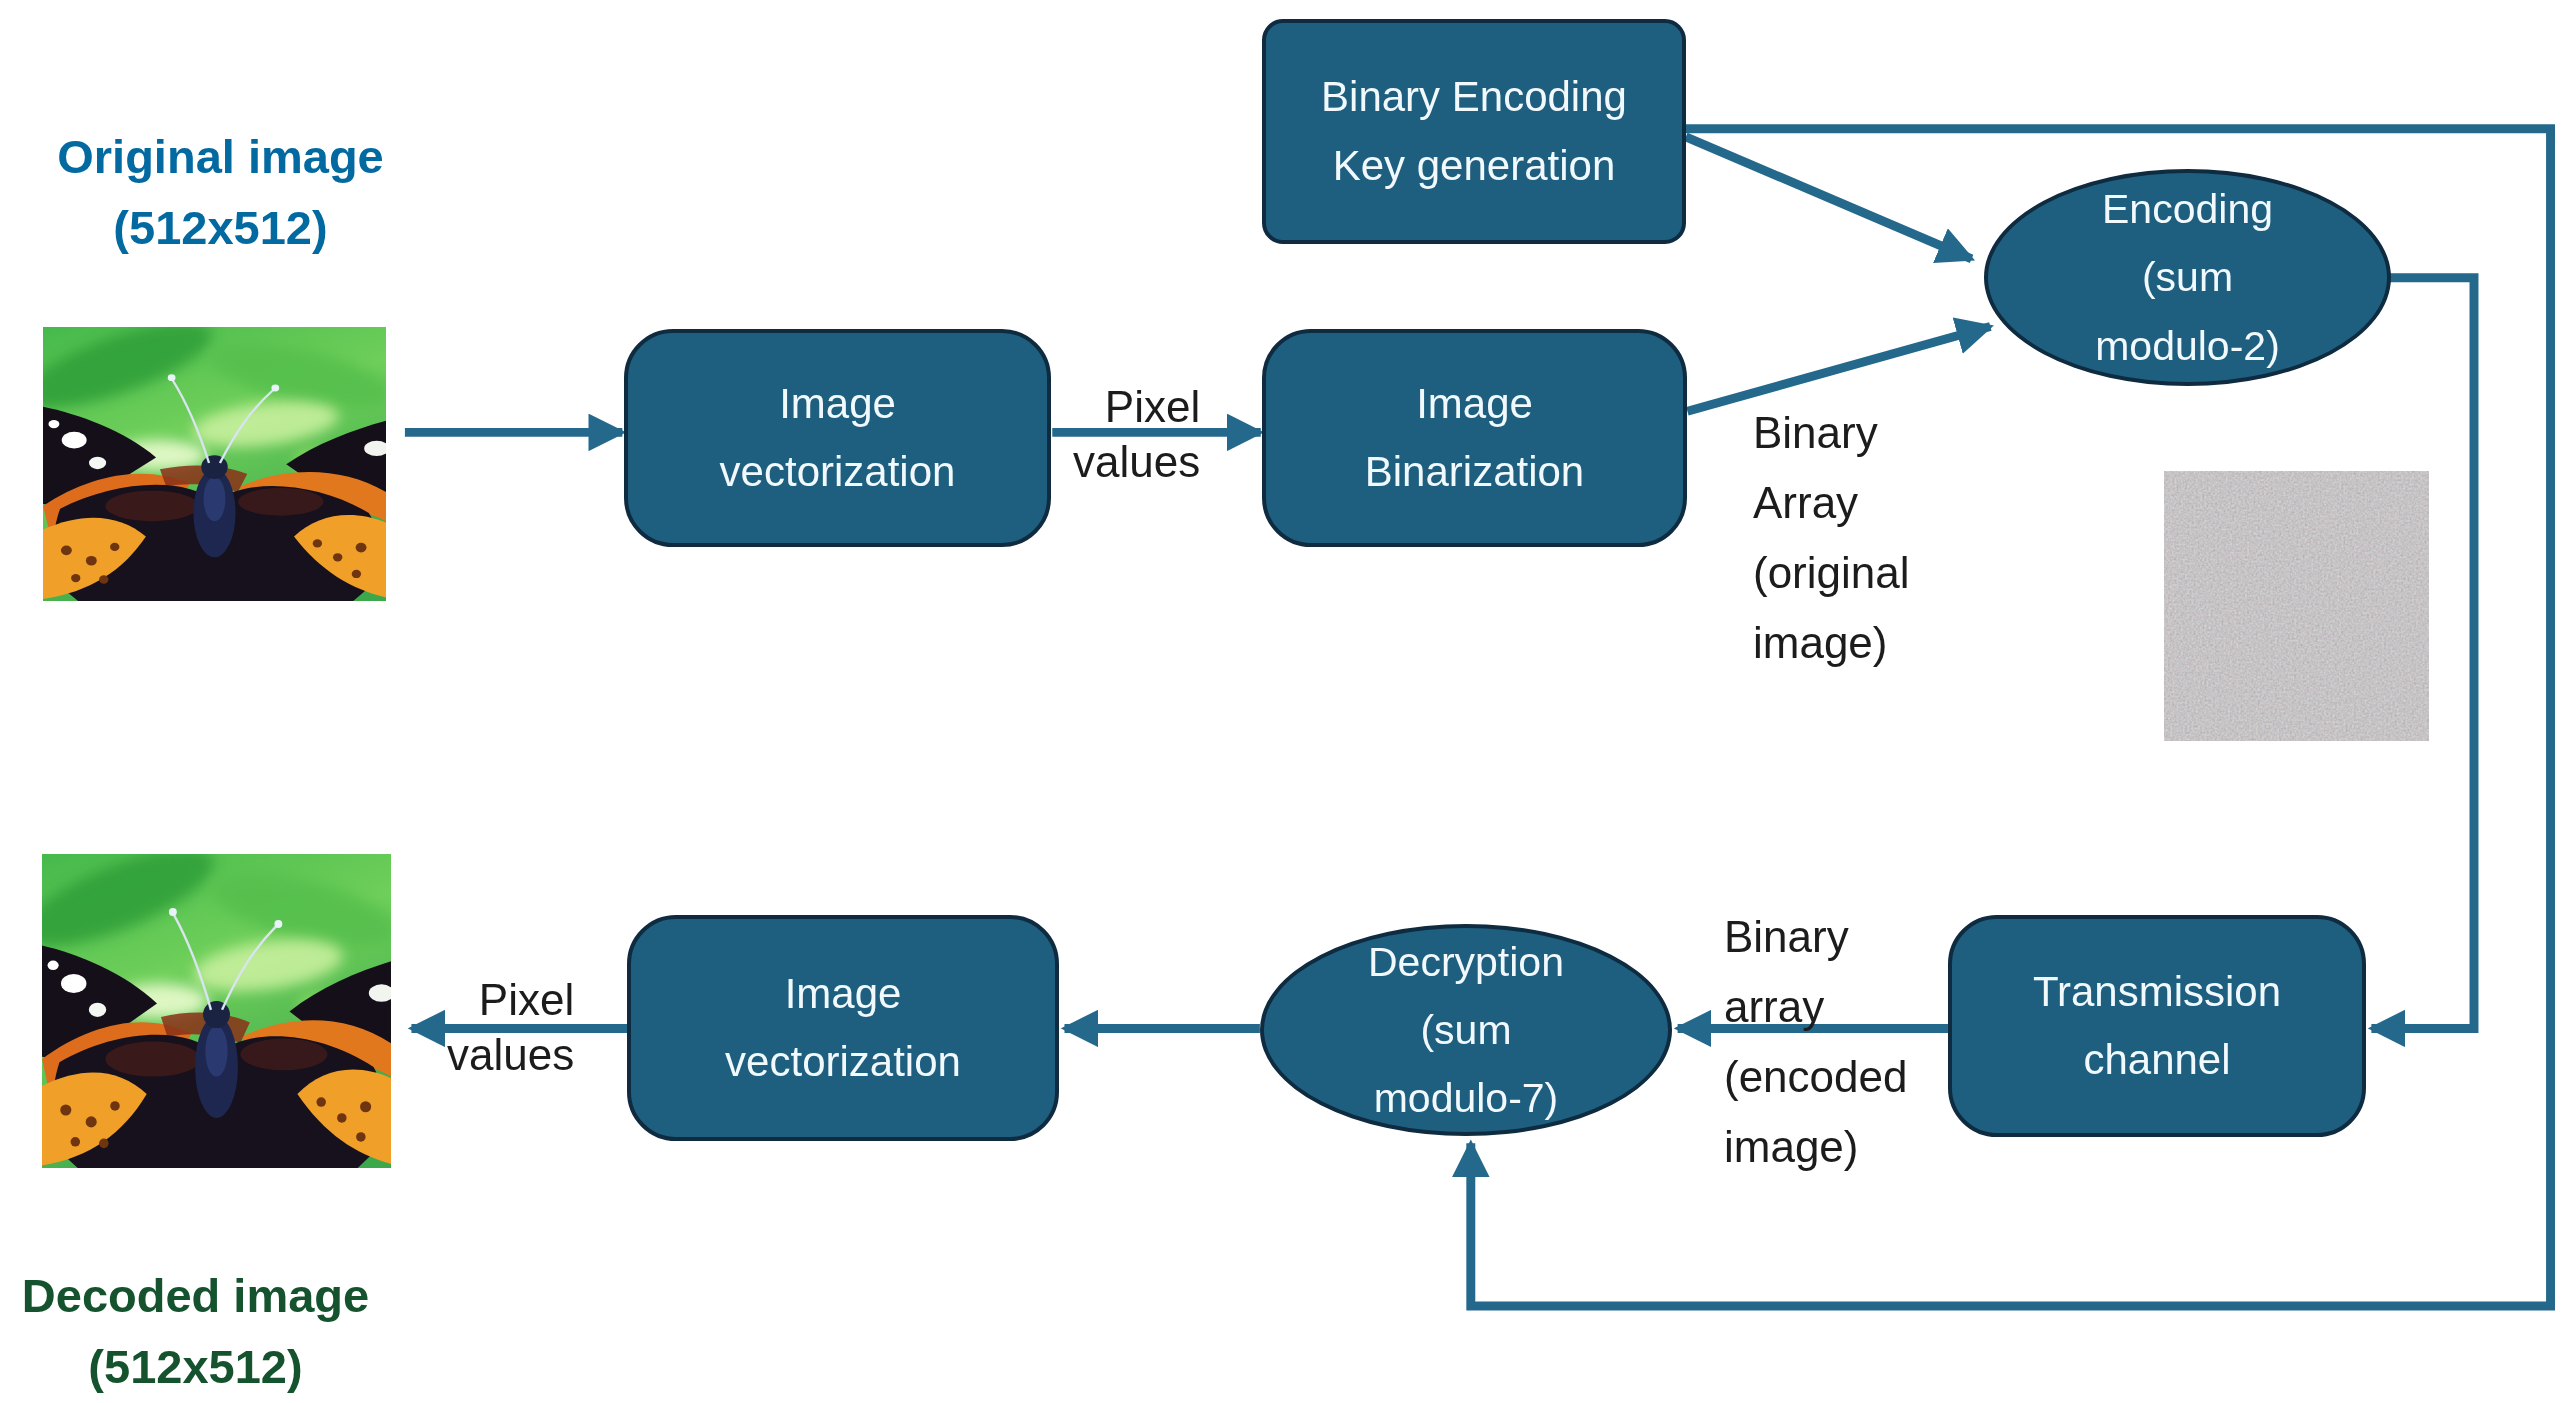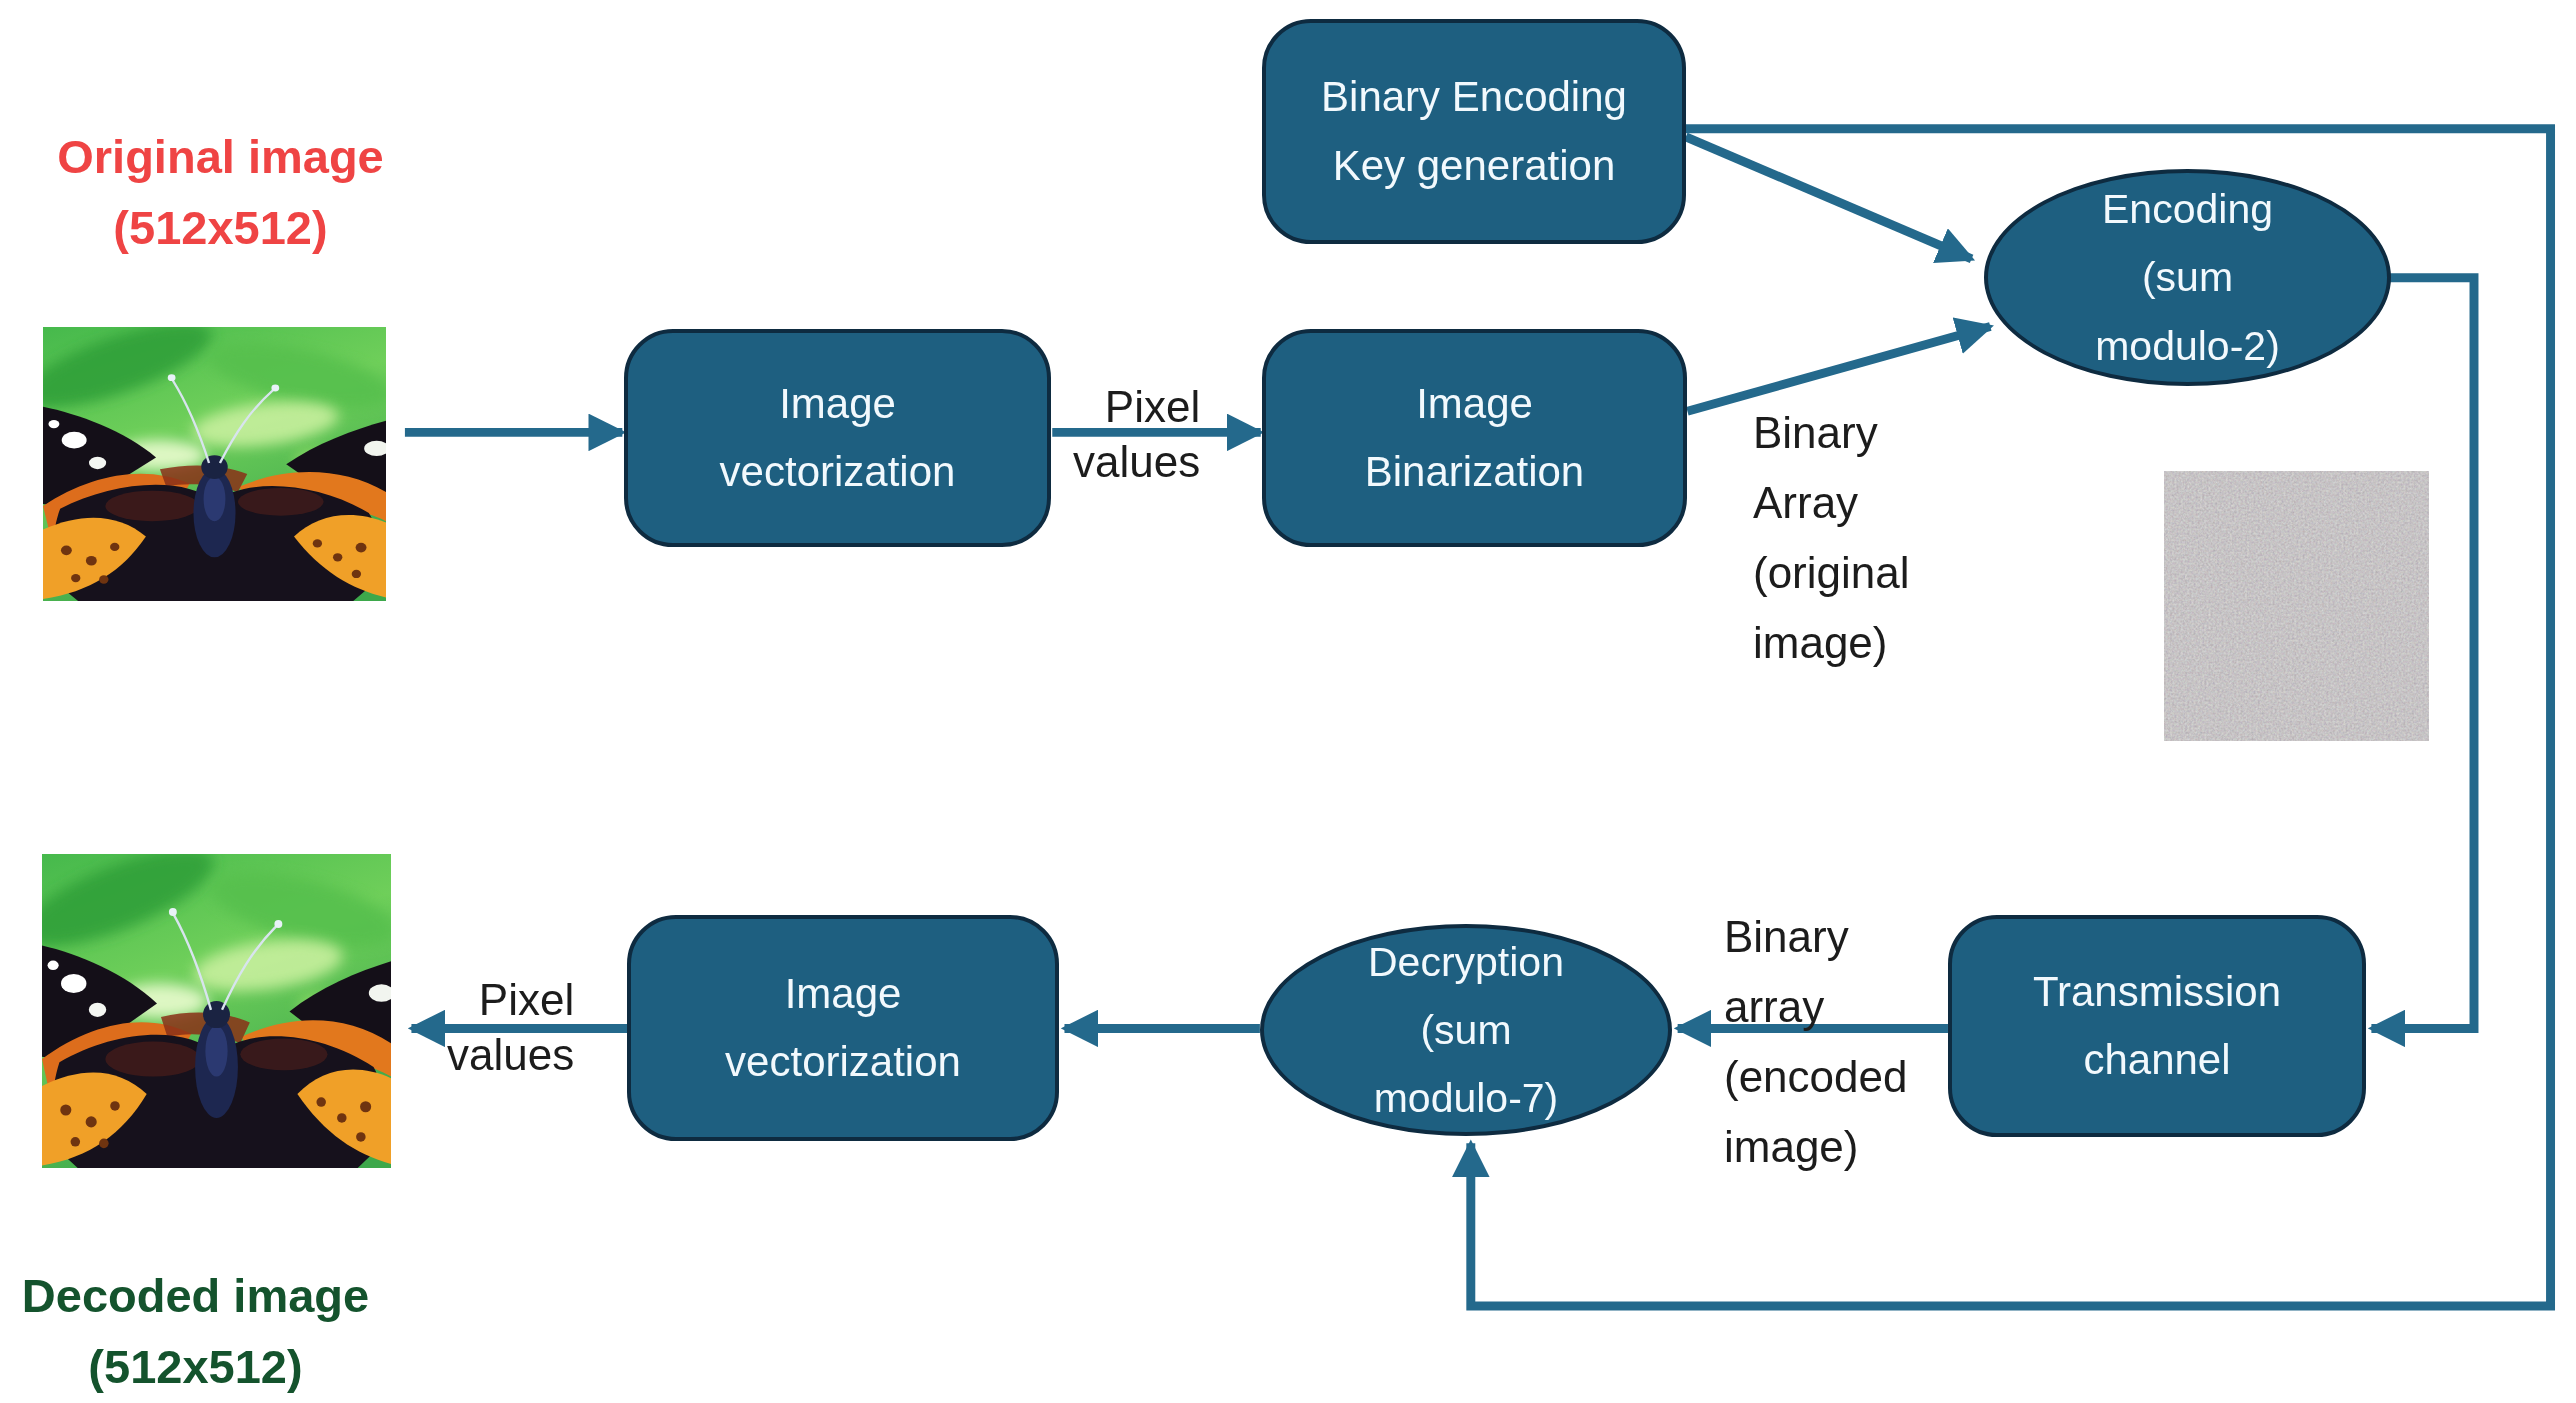--- a/index.html
+++ b/index.html
@@ -5,21 +5,21 @@
   html,body{margin:0;padding:0;background:#ffffff;}
   .stage{position:relative;width:2576px;height:1403px;background:#ffffff;overflow:hidden;
          font-family:"Liberation Sans", sans-serif;}
   svg.layer{position:absolute;left:0;top:0;width:2576px;height:1403px;}
   
   .node{position:absolute;box-sizing:border-box;background:#1E5F80;border:4.9px solid #0E2B40;
         border-radius:49px;display:flex;align-items:center;justify-content:center;color:#F2F9FD;}
   .node .node-label{white-space:pre-line;text-align:center;font-size:42px;line-height:1.62;}
   .node.ellipse{border-radius:50%;}
   .node.ellipse .node-label{font-size:41px;line-height:1.66;}
-  #node-binary-key{left:1262px;top:19px;width:424px;height:225px;}
+  #node-binary-key{left:1262px;top:19px;width:424px;height:225px;border-radius:21px;}
   #node-vectorization-top{left:624px;top:329px;width:427px;height:218px;}
   #node-binarization{left:1262px;top:329px;width:425px;height:218px;}
   #node-encoding{left:1984px;top:169px;width:407px;height:217px;}
   #node-transmission{left:1948px;top:915px;width:418px;height:222px;}
   #node-decryption{left:1260px;top:924px;width:412px;height:212px;}
   #node-vectorization-bottom{left:627px;top:915px;width:432px;height:226px;}
   
   .lbl{position:absolute;color:#1C1C1C;white-space:pre-line;font-size:44px;}
   .title{font-weight:bold;font-size:47px;line-height:1.5;text-align:center;}
   #lbl-original{left:33px;top:122px;width:375px;}
@@ -160,21 +160,21 @@
   <div class="node ellipse" id="node-decryption" style="background-color: rgb(30, 95, 128);">
     <span class="node-label">Decryption
 (sum
 modulo-7)</span>
   </div>
   <div class="node" id="node-vectorization-bottom" style="background-color: rgb(30, 95, 128);">
     <span class="node-label">Image
 vectorization</span>
   </div>
 
-  <div class="lbl title" id="lbl-original" style="color: #ef4444;">Original image
+  <div class="lbl title" id="lbl-original" style="color: #0369a1;">Original image
 (512x512)</div>
   <div class="lbl title" id="lbl-decoded" style="color: #14532d;">Decoded image
 (512x512)</div>
   <div class="lbl lbl-pixel" id="lbl-pixel-top" style="color: rgb(28, 28, 28);">Pixel
 values</div>
   <div class="lbl lbl-pixel" id="lbl-pixel-bottom" style="color: rgb(28, 28, 28);">Pixel
 values</div>
   <div class="lbl lbl-array" id="lbl-array-original" style="color: rgb(28, 28, 28);">Binary
 Array
 (original

